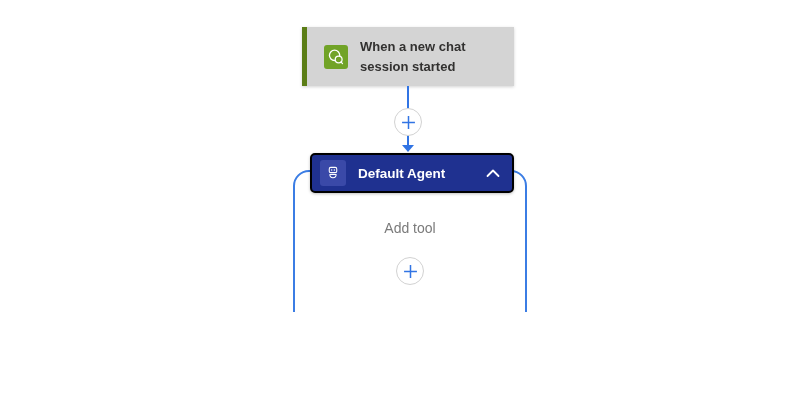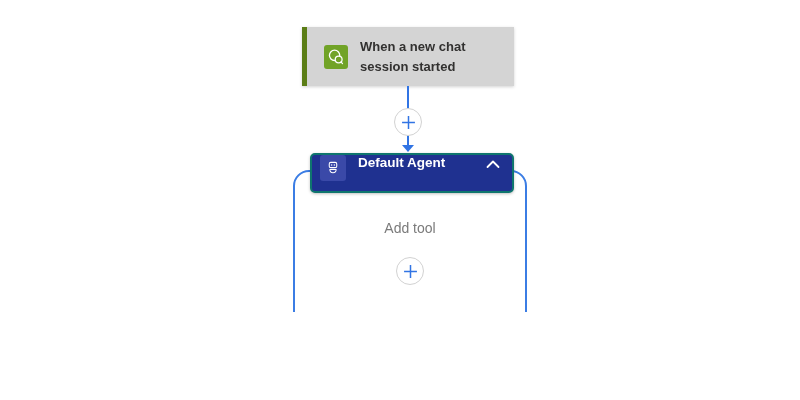--- a/index.html
+++ b/index.html
@@ -87,24 +87,24 @@
     border-radius: 16px;
     z-index: 0;
   }
 
   
   .agent-header {
     position: absolute;
     left: 310px; top: 153px;
     width: 204px; height: 40px;
     background: #1f3190;
-    border: 2px solid #0f766e;
+    border: 2px solid #000000;
     border-radius: 5px;
     display: flex;
-    align-items: flex-start;
+    align-items: center;
     padding: 0 10px 0 8px;
     z-index: 3;
     box-shadow: 0 1px 3px rgba(0,0,0,0.25);
     cursor: pointer;
   }
   .bot-tile {
     width: 26px; height: 26px;
     background: #3a49a8;
     border-radius: 3px;
     flex: 0 0 auto;

